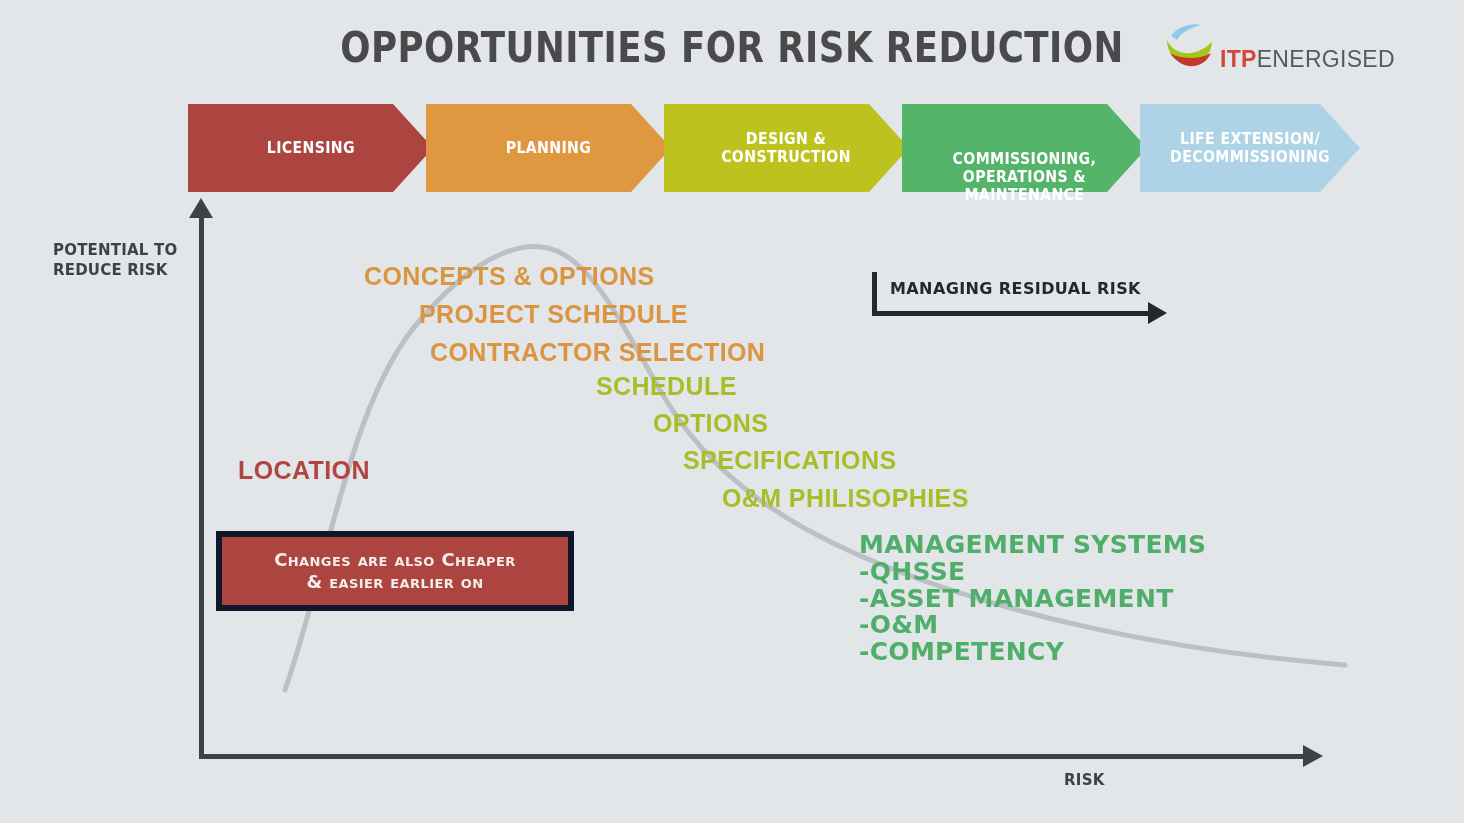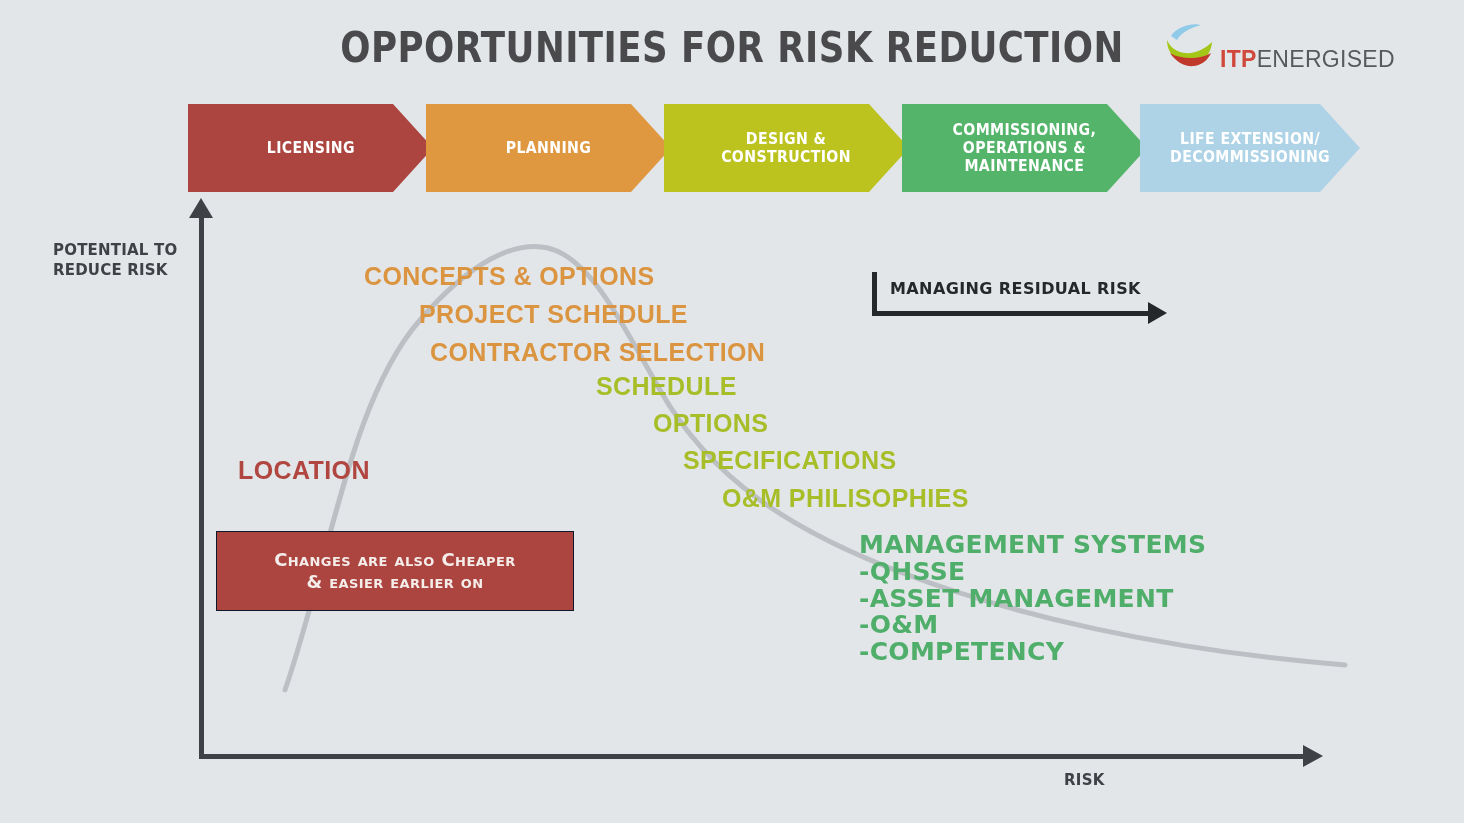--- a/index.html
+++ b/index.html
@@ -86,21 +86,21 @@
     position:absolute;left:859px;top:532px;
     font-family:"DejaVu Sans","Liberation Sans",sans-serif;
     font-weight:bold;color:#4FAE69;font-size:25px;line-height:1.07;
     letter-spacing:.3px;
   }
   .mgmt div{white-space:nowrap;}
 
   
   .callout{
     position:absolute;left:216px;top:531px;width:358px;height:80px;
-    background:#AC4440;border:1px solid #0f172a;
+    background:#AC4440;border:6px solid #0f172a;
     display:flex;align-items:center;justify-content:center;
     box-sizing:border-box;
   }
   .callout-txt{
     color:#F4EDEA;font-weight:bold;text-align:center;
     font-size:18px;line-height:1.25;font-variant:small-caps;
     letter-spacing:.4px;
     font-family:"DejaVu Sans","Liberation Sans",sans-serif;
   }
 
@@ -152,21 +152,21 @@
     </div>
     <div class="chev" style="left:238px;width:245px;">
       <span>PLANNING</span>
     </div>
     <div class="chev" style="left:476px;width:245px;">
       <span>
         <span>DESIGN &amp;</span><br>
         <span>CONSTRUCTION</span>
       </span>
     </div>
-    <div class="chev" style="left:714px;width:245px;">
+    <div class="chev" style="left:714px;width:245px;margin-top:29px;">
       <span>
         <span>COMMISSIONING,</span><br>
         <span>OPERATIONS &amp;</span><br>
         <span>MAINTENANCE</span>
       </span>
     </div>
     <div class="chev" style="left:952px;width:220px;">
       <span>
         <span>LIFE EXTENSION/</span><br>
         <span>DECOMMISSIONING</span>

